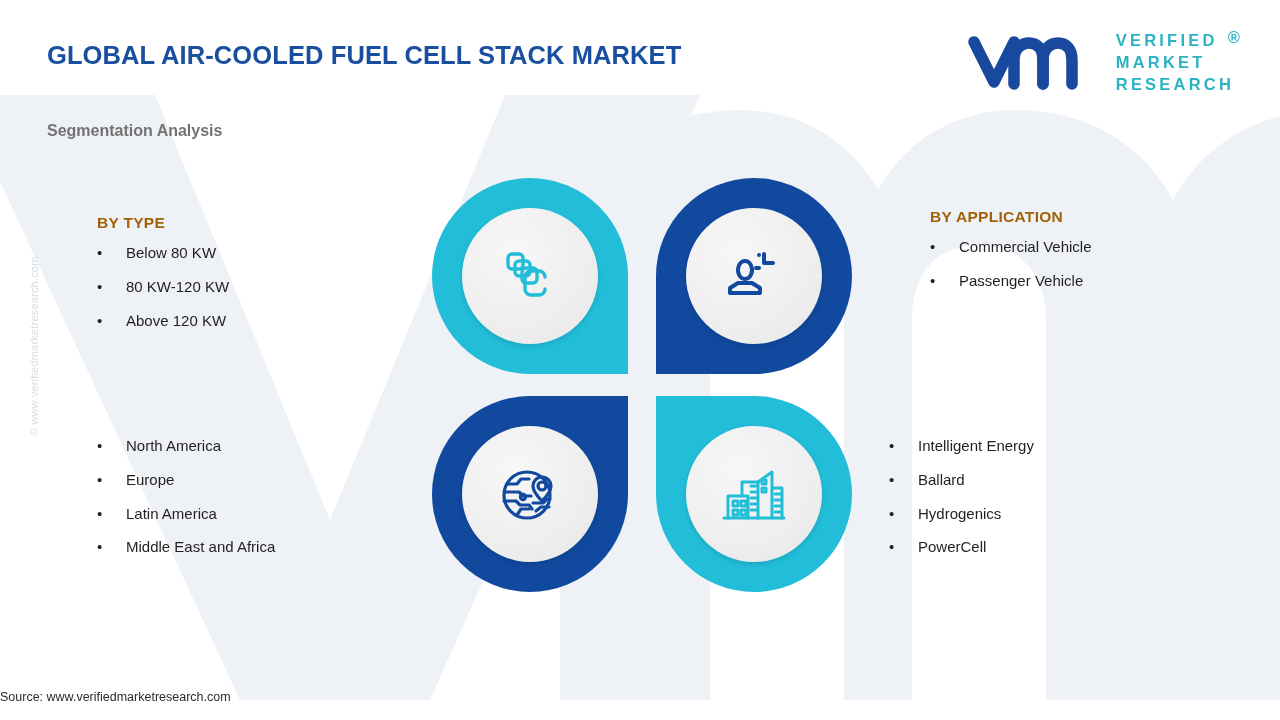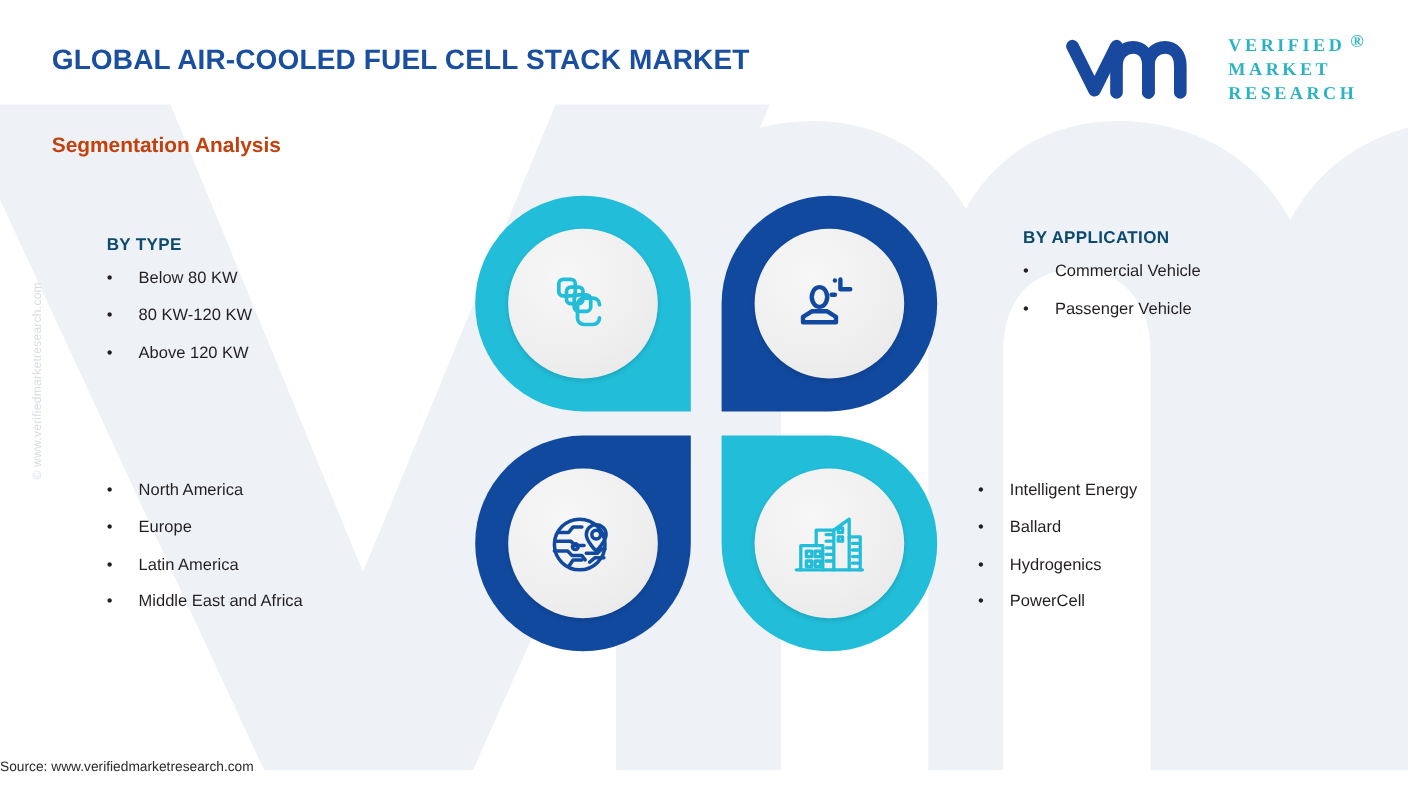--- a/index.html
+++ b/index.html
@@ -40,35 +40,34 @@
     left:47px; top:41px;
     font-size:25.5px;
     font-weight:bold;
     color:#1a4fa0;
     letter-spacing:.1px;
     z-index:3;
   }
   #section-subtitle {
     position:absolute;
     left:47px; top:122px;
-    font-size:19px;
-    font-weight:bold;
-    color:#c2410c;
+    font-size:16px;
+    font-weight:bold;
+    color:#737373;
     z-index:3;
   }
 
   
   #brand-logo {
     position:absolute;
     right:46px; top:30px;
     display:flex;
     align-items:center;
     gap:28px;
     z-index:3;
-    font-family:Liberation Serif, serif;
   }
   #brand-logo .mark { flex:0 0 auto; }
   .logo-words {
     display:flex;
     flex-direction:column;
     justify-content:center;
     position:relative;
   }
   .logo-words span {
     font-size:16.5px;
@@ -83,21 +82,21 @@
     font-size:9px;
     color:#2bb3c4;
     font-weight:bold;
   }
 
   
   .seg-block { position:absolute; z-index:3; }
   .seg-heading {
     font-size:15.5px;
     font-weight:bold;
-    color:#0c4a6e;
+    color:#a16207;
     letter-spacing:.3px;
     margin-bottom:12px;
   }
   .seg-list { list-style:none; }
   .seg-list li {
     display:flex;
     align-items:baseline;
     font-size:15px;
     color:#231f20;
     margin-bottom:15px;

